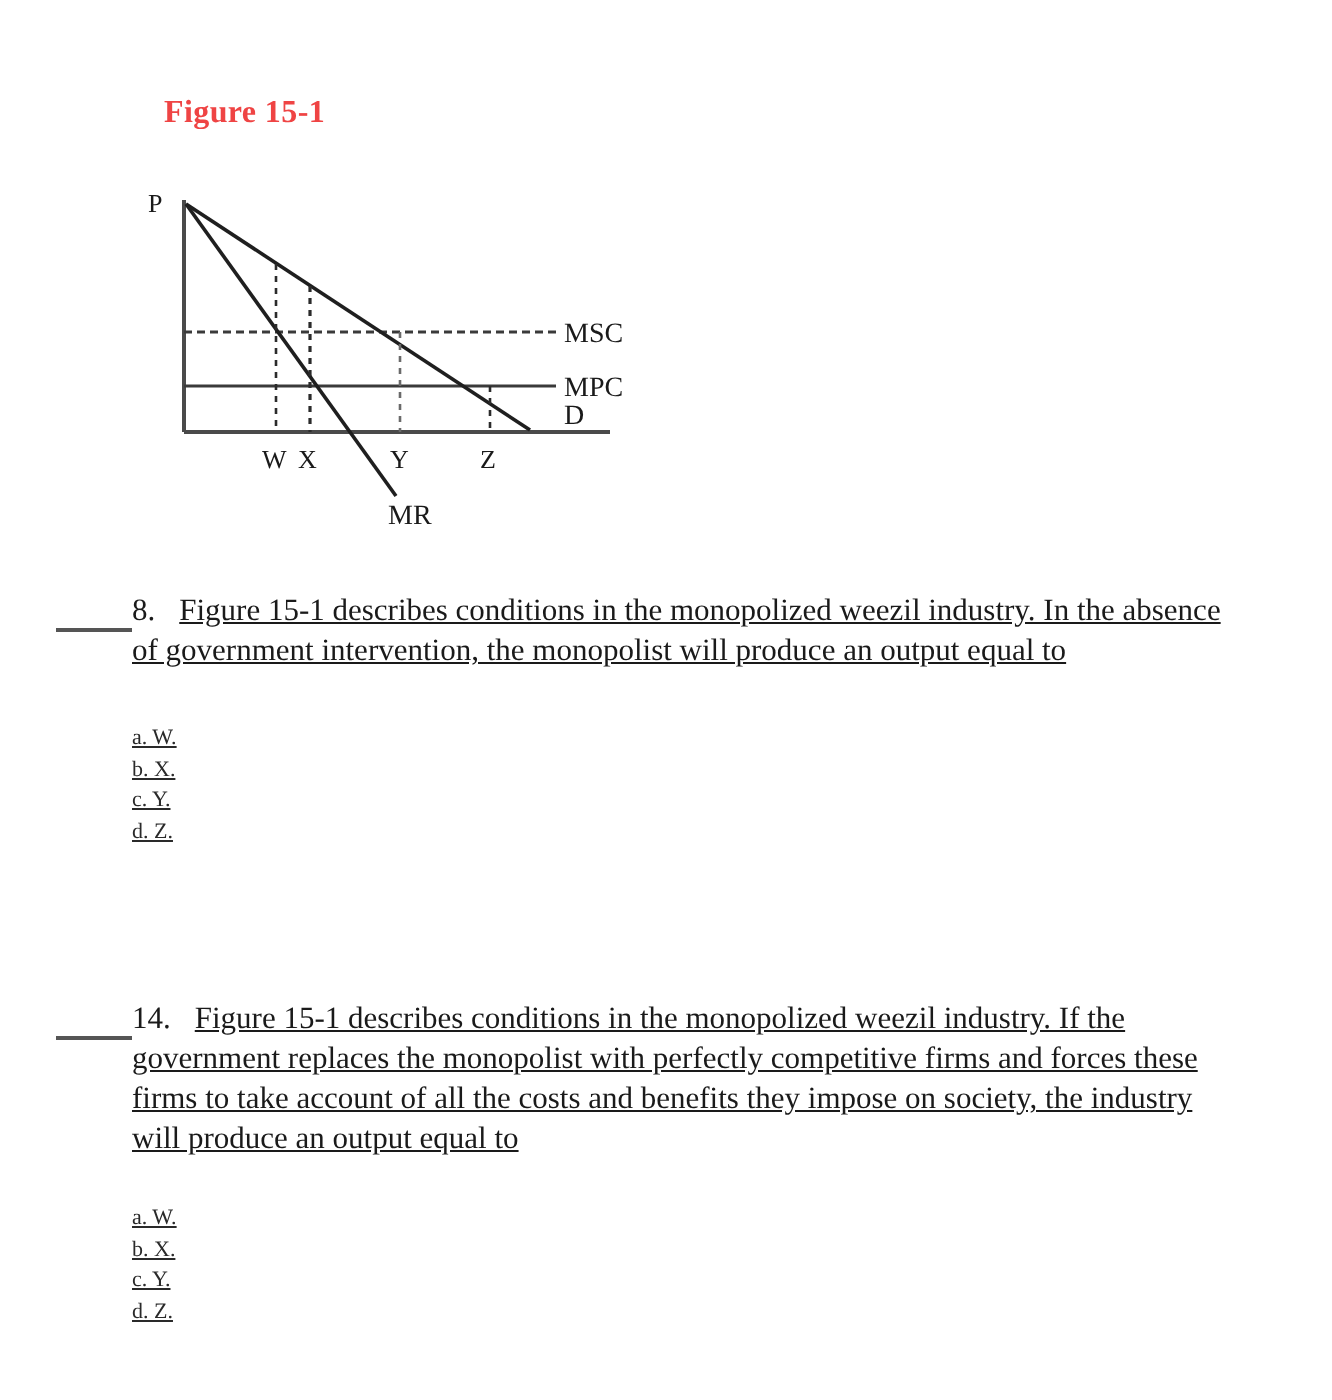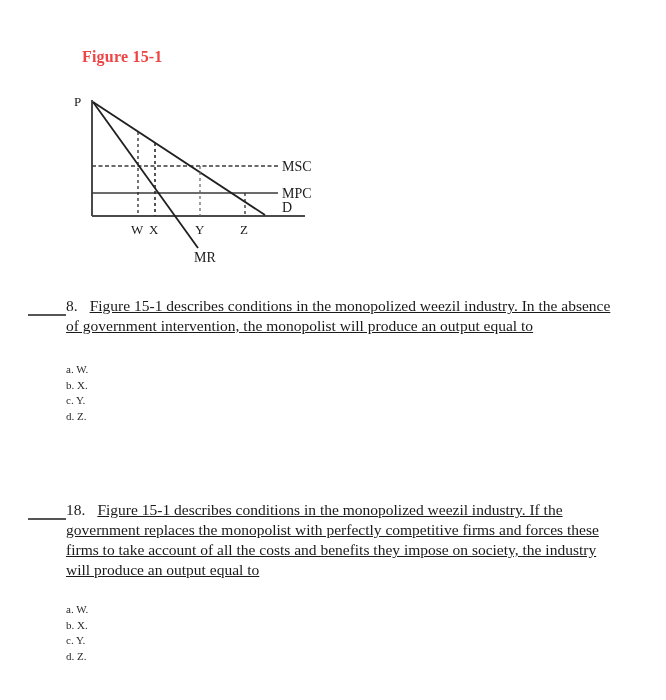--- a/index.html
+++ b/index.html
@@ -93,20 +93,21 @@
     margin: 0;
     padding: 0;
     font-size: 11px;
     line-height: 1.42;
     color: #2a2a2a;
   }
   #question-13 .options { top: 66px; }
   #question-14 .options { top: 102px; }
   .options li {
     white-space: nowrap;
+    text-decoration: underline;
   }
 </style>
 </head>
 <body>
 
 <div class="page">
 
   <div class="fig-title">Figure 15-1</div>
 
   <div class="chart-wrap">
@@ -152,21 +153,21 @@
       <li>a. W.</li>
       <li>b. X.</li>
       <li>c. Y.</li>
       <li>d. Z.</li>
     </ul>
   </div>
 
   <div class="qblock" id="question-14">
     <div class="answer-blank"></div>
     <div class="q-body">
-      <span class="q-num">18.</span><span class="q-text">Figure 15-1 describes conditions in the monopolized weezil industry. If the government replaces the monopolist with perfectly competitive firms and forces these firms to take account of all the costs and benefits they impose on society, the industry will produce an output equal to</span>
+      <span class="q-num">14.</span><span class="q-text">Figure 15-1 describes conditions in the monopolized weezil industry. If the government replaces the monopolist with perfectly competitive firms and forces these firms to take account of all the costs and benefits they impose on society, the industry will produce an output equal to</span>
     </div>
     <ul class="options">
       <li>a. W.</li>
       <li>b. X.</li>
       <li>c. Y.</li>
       <li>d. Z.</li>
     </ul>
   </div>
 
 </div>

